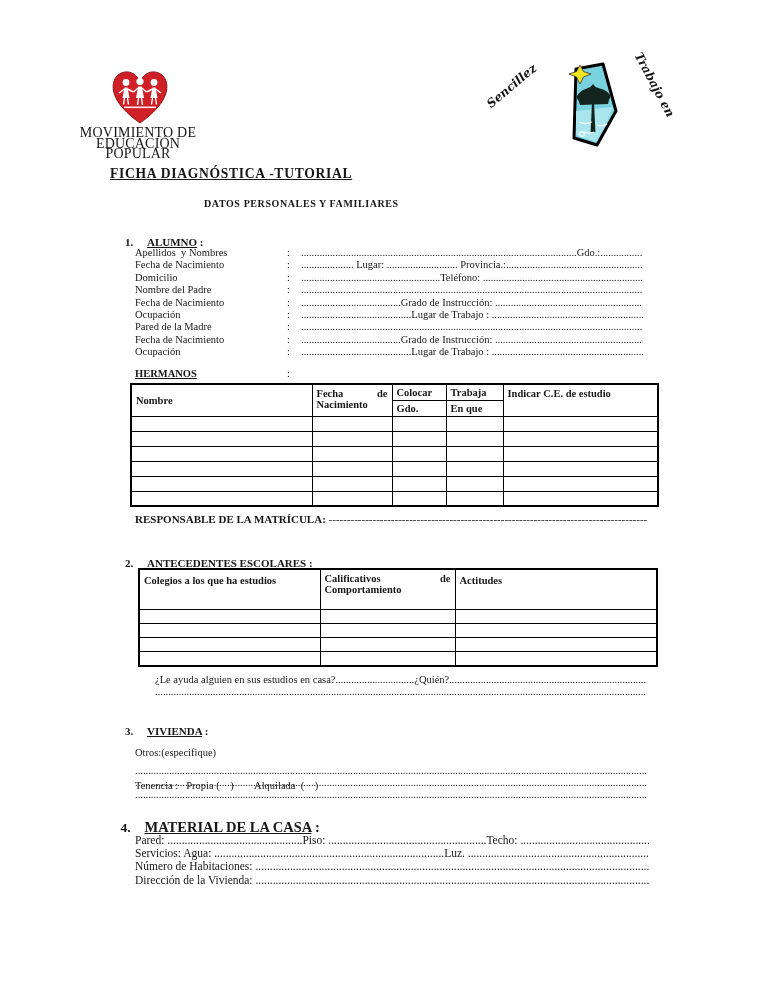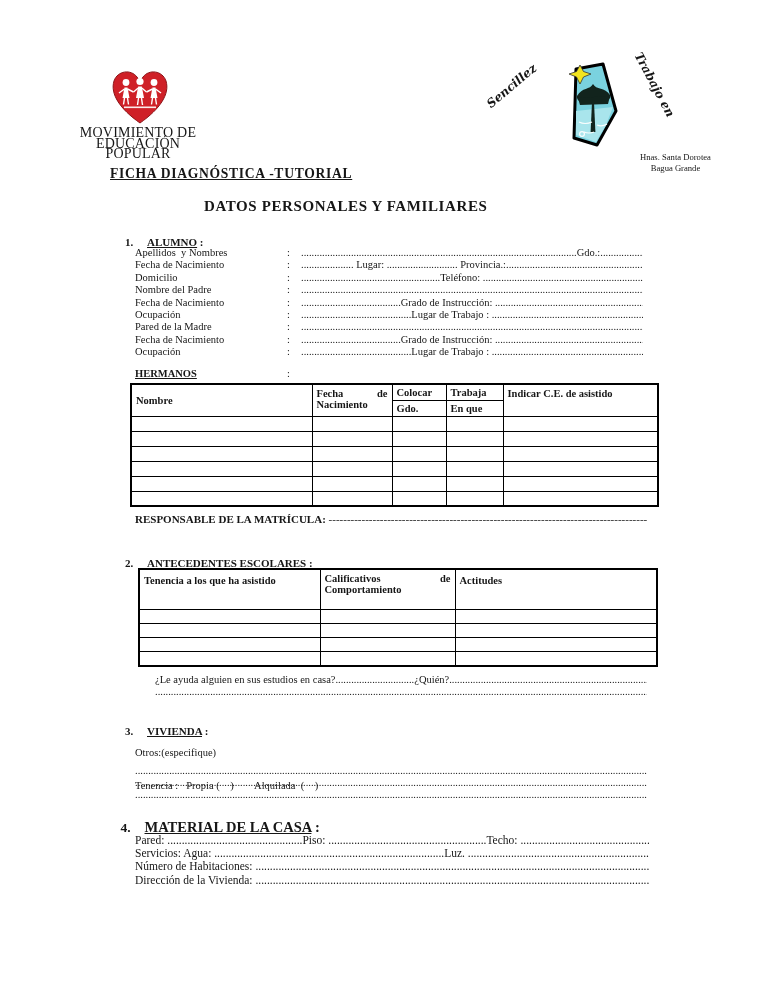--- a/index.html
+++ b/index.html
@@ -5,21 +5,21 @@
   html,body{margin:0;padding:0;background:#fff;}
   .page{position:relative;width:768px;height:994px;background:#fff;overflow:hidden;
         font-family:"Liberation Serif","DejaVu Serif",serif;color:#161616;}
   .abs{position:absolute;}
   .b{font-weight:bold;}
   .u{text-decoration:underline;}
   .pre{white-space:pre;}
   
   .org{font-size:14px;letter-spacing:.2px;text-align:center;line-height:10.5px;}
   .doc-title{font-size:13.6px;font-weight:bold;letter-spacing:.7px;text-decoration:underline;}
-  .doc-subtitle{font-size:15px;font-weight:bold;letter-spacing:.6px;}
+  .doc-subtitle{font-size:10px;font-weight:bold;letter-spacing:.6px;}
   .script-rot{font-size:12px;font-style:italic;font-weight:bold;font-family:"DejaVu Serif",serif;white-space:nowrap;}
   .congregation{font-size:8.6px;text-align:center;line-height:11px;}
   
   .sec{font-size:11px;font-weight:bold;white-space:pre;}
   .sec .num{display:inline-block;width:22px;}
   .sec4{font-size:14.5px;font-weight:bold;white-space:pre;}
   .sec4 .num{display:inline-block;width:24px;font-size:13.5px;}
   
   .frow{display:flex;height:12.4px;line-height:12.4px;font-size:10.5px;white-space:pre;}
   .flabel{width:152px;overflow:hidden;}
@@ -94,24 +94,20 @@
       <polygon points="17,4 20.5,10.5 28,13 20.5,16 17,23 13.5,16 6,13 13.5,10.5" fill="#f2e41e" stroke="#333" stroke-width="0.8"></polygon>
       <g stroke="#ffffff" stroke-width="1.2" fill="none" opacity="0.95">
         <path d="M16,61 q6,3 13,0"></path>
         <path d="M34,64 q5,2 10,-1"></path>
         <path d="M21,71 q5,2 10,0"></path>
         <circle cx="19" cy="73" r="2.4"></circle>
       </g>
     </svg>
   </div>
 
-  <div class="abs congregation" style="left:598px;top:152px;width:155px;">
-    <div>Hnas. Santa Dorotea</div>
-    <div>Bagua Grande</div>
-  </div>
 
   <div class="abs doc-title" style="left:110px;top:166px;">FICHA DIAGNÓSTICA -TUTORIAL</div>
   <div class="abs doc-subtitle" style="left:204px;top:198px;">DATOS PERSONALES Y FAMILIARES</div>
 
   <div class="abs sec" style="left:114px;top:224px;">
     <span class="num">1.</span><span class="u">ALUMNO</span><span> :</span>
   </div>
 
   <div class="abs" id="alumno-rows" style="left:135px;top:247px;width:512px;">
       <div class="frow"><span class="flabel">Apellidos  y Nombres</span><span class="fcolon">:</span><span class="fvalue">.........................................................................................................Gdo.:.........................</span></div>
@@ -137,21 +133,21 @@
         <col style="width:54px;">
         <col style="width:57px;">
         <col style="width:155px;">
       </colgroup>
     <thead>
       <tr>
         <th rowspan="2">Nombre</th>
         <th rowspan="2" class="jst">Fecha de Nacimiento</th>
         <th>Colocar</th>
         <th>Trabaja</th>
-        <th rowspan="2" class="jst">Indicar C.E. de asistido</th>
+        <th rowspan="2" class="jst">Indicar C.E. de estudio</th>
       </tr>
       <tr>
         <th>Gdo.</th>
         <th>En que</th>
       </tr>
     </thead>
     <tbody id="t1-body">
         <tr>
           <td>&nbsp;</td>
           <td>&nbsp;</td>
@@ -206,21 +202,21 @@
   </div>
 
   <table class="dtable t2 abs" style="left:138px;top:568px;width:518px;">
     <colgroup>
         <col style="width:181px;">
         <col style="width:135px;">
         <col style="width:202px;">
       </colgroup>
     <thead>
       <tr>
-        <th>Tenencia a los que ha asistido</th>
+        <th>Colegios a los que ha estudios</th>
         <th class="jst">Calificativos de Comportamiento</th>
         <th>Actitudes</th>
       </tr>
     </thead>
     <tbody id="t2-body">
         <tr>
           <td>&nbsp;</td>
           <td>&nbsp;</td>
           <td>&nbsp;</td>
         </tr>

